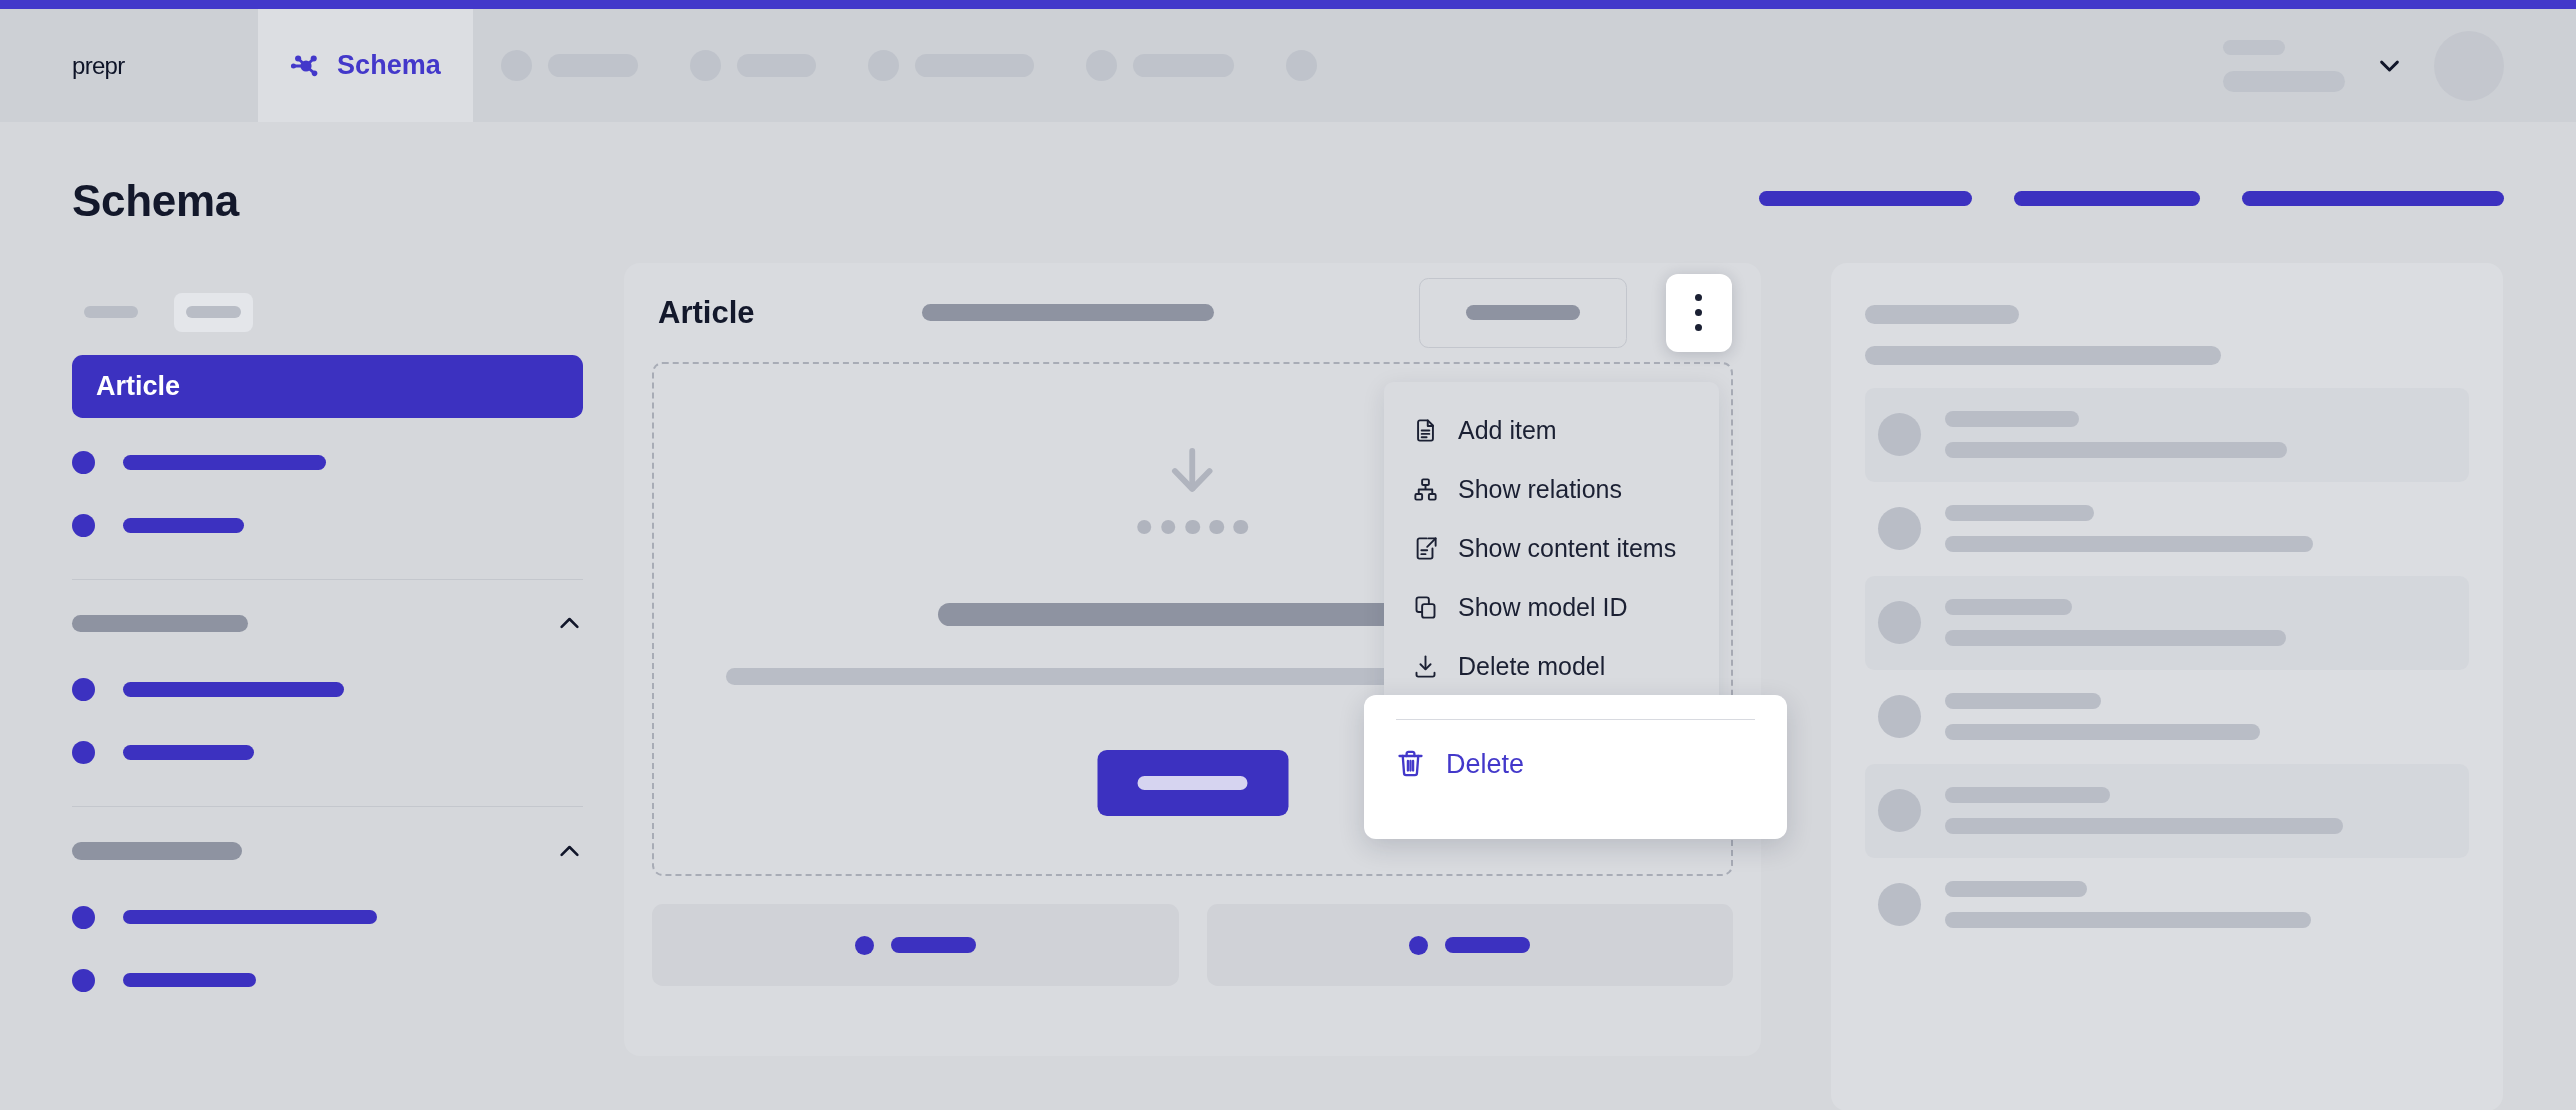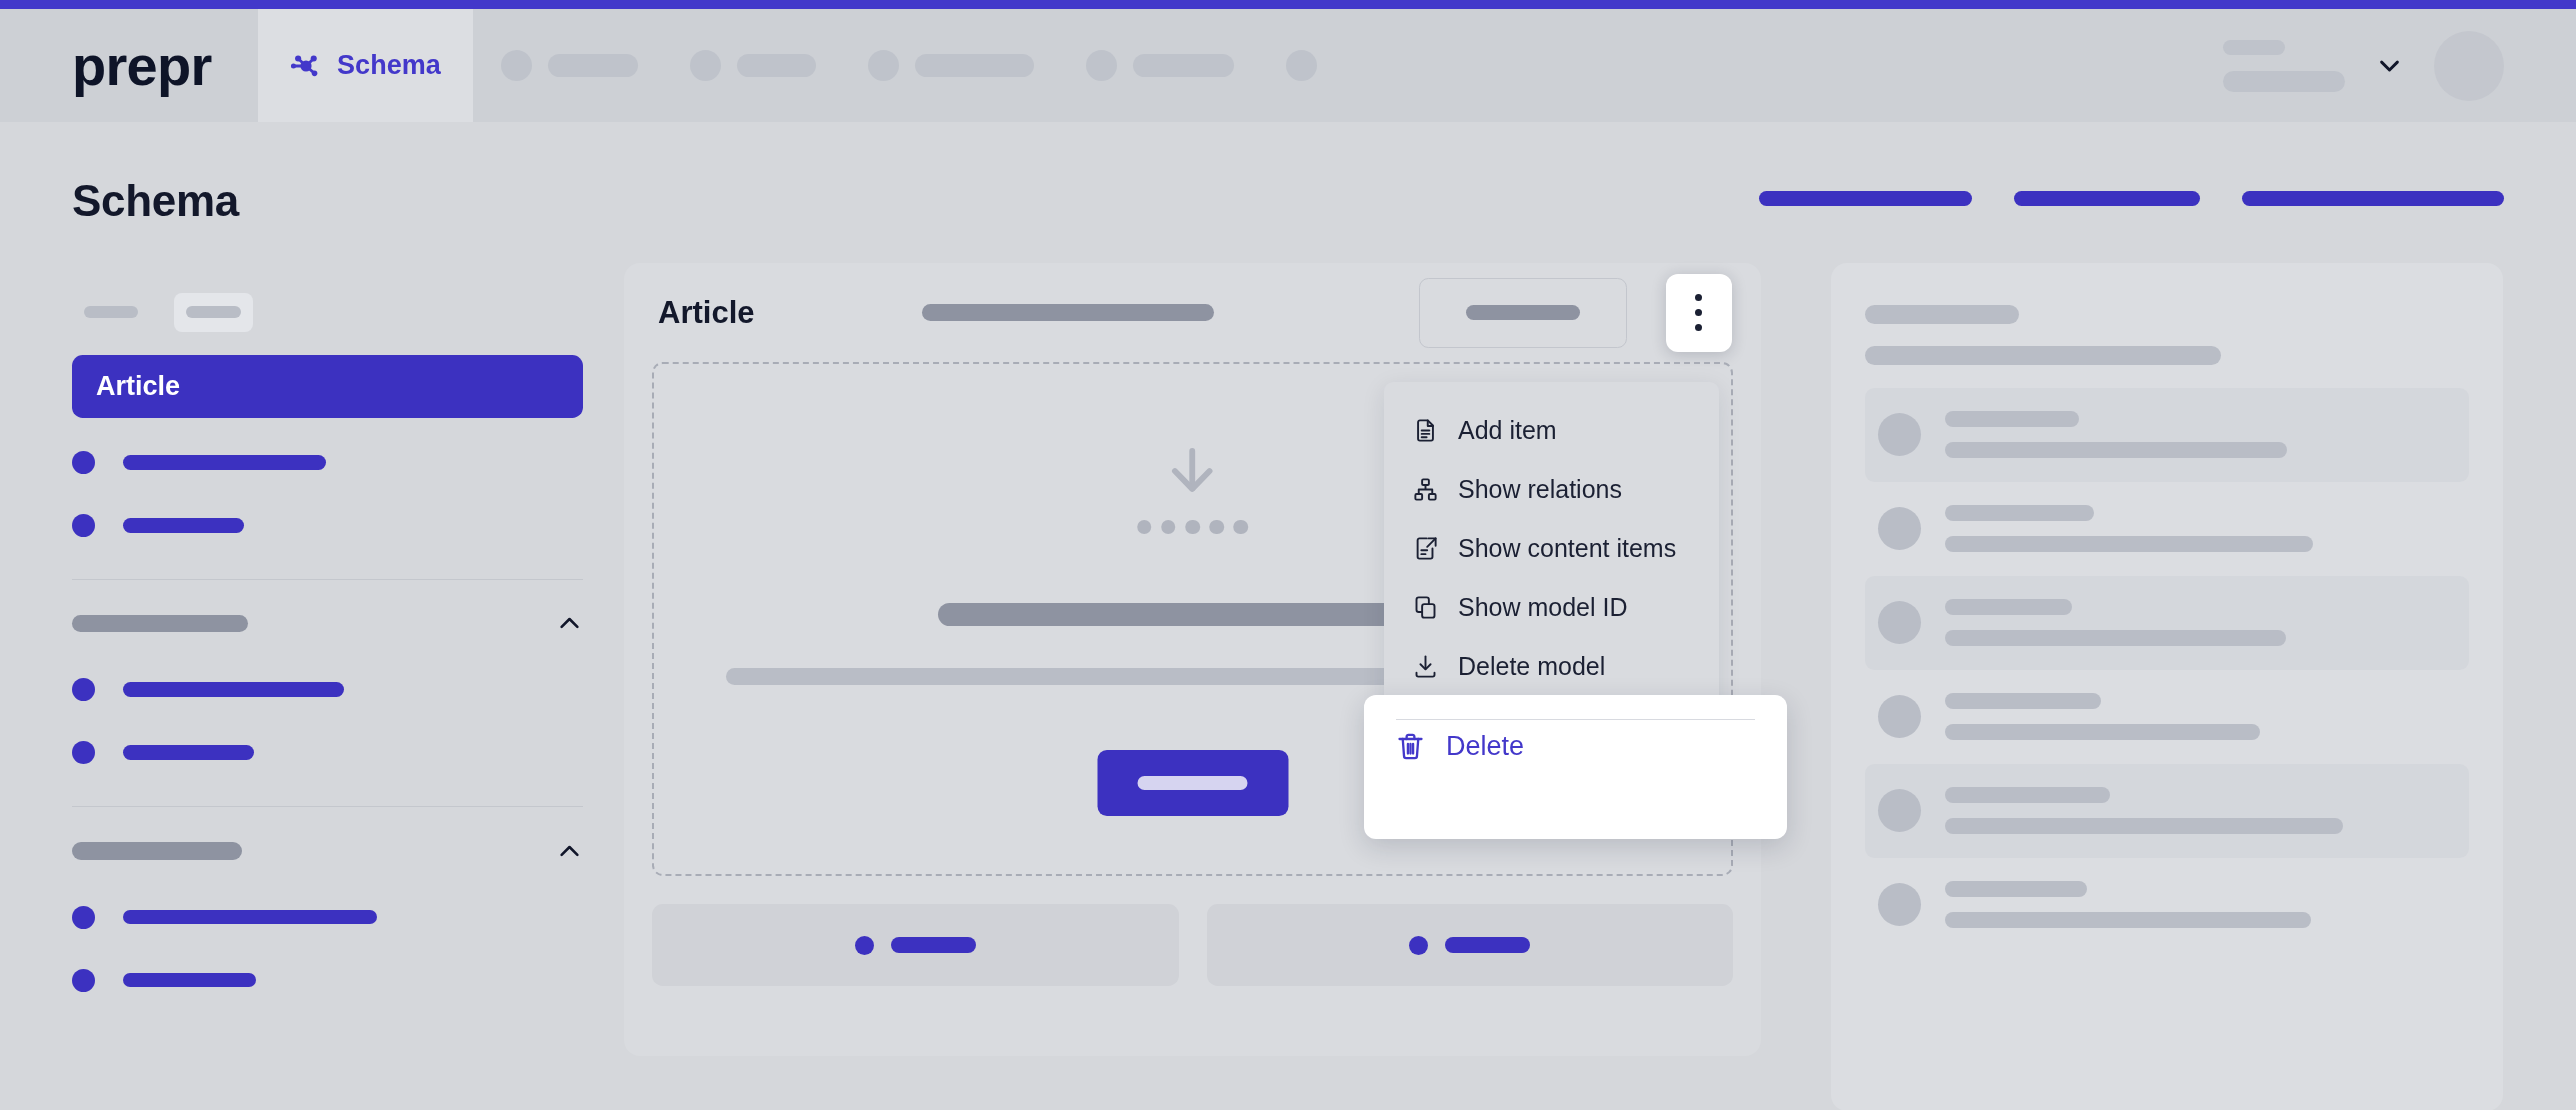--- a/index.html
+++ b/index.html
@@ -36,22 +36,22 @@
     align-items: stretch;
   }
   .brand {
     width: 258px;
     display: flex;
     align-items: center;
     padding-left: 72px;
     flex: 0 0 auto;
   }
   .brand-logo {
-    font-size: 56px;
-    font-weight: 700;
+    font-size: 24px;
+    font-weight: 400;
     letter-spacing: -0.7px;
     color: #0e1428;
     line-height: 1;
   }
   .tab-active {
     width: 215px;
     flex: 0 0 auto;
     background: #dcdee2;
     display: flex;
     align-items: center;
@@ -444,21 +444,21 @@
     border-radius: 12px;
     box-shadow: 0 8px 27px rgba(20,25,50,.16);
   }
   .menu-sep {
     height: 1.3px;
     background: #d8dae0;
     margin: 24px 32px 0 32px;
   }
   .delete-item {
     display: flex;
-    align-items: flex-start;
+    align-items: center;
     gap: 20px;
     height: 67px;
     padding: 0 31px;
     margin-top: 10.7px;
   }
   .delete-item .mi-label {
     font-size: 27px;
     color: #4338ca;
     font-weight: 500;
   }

